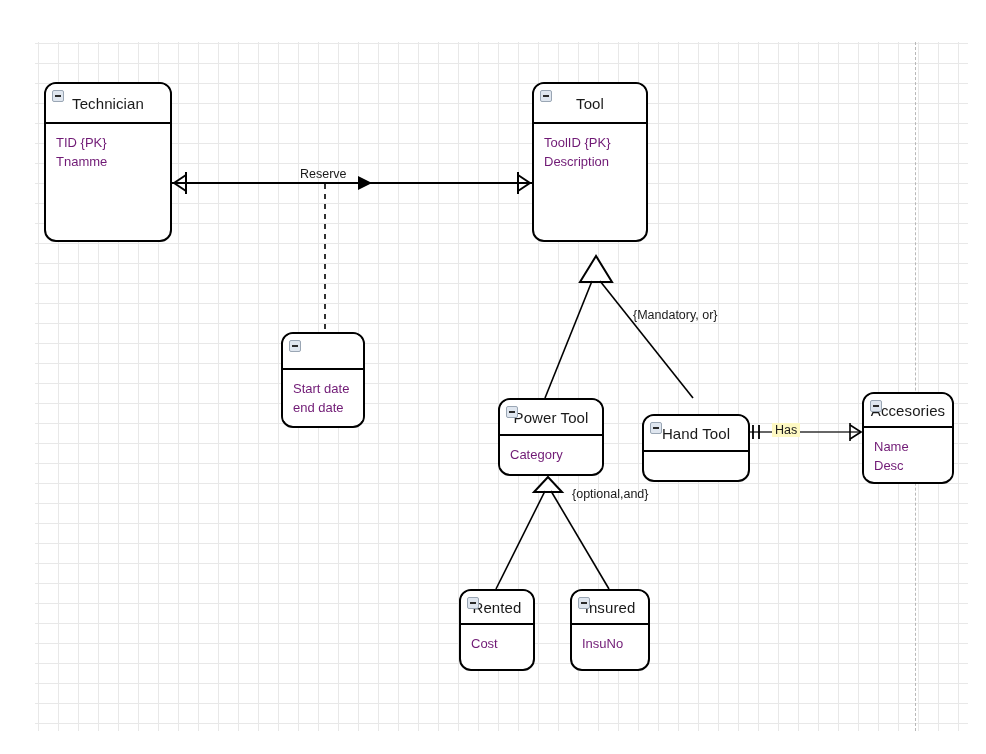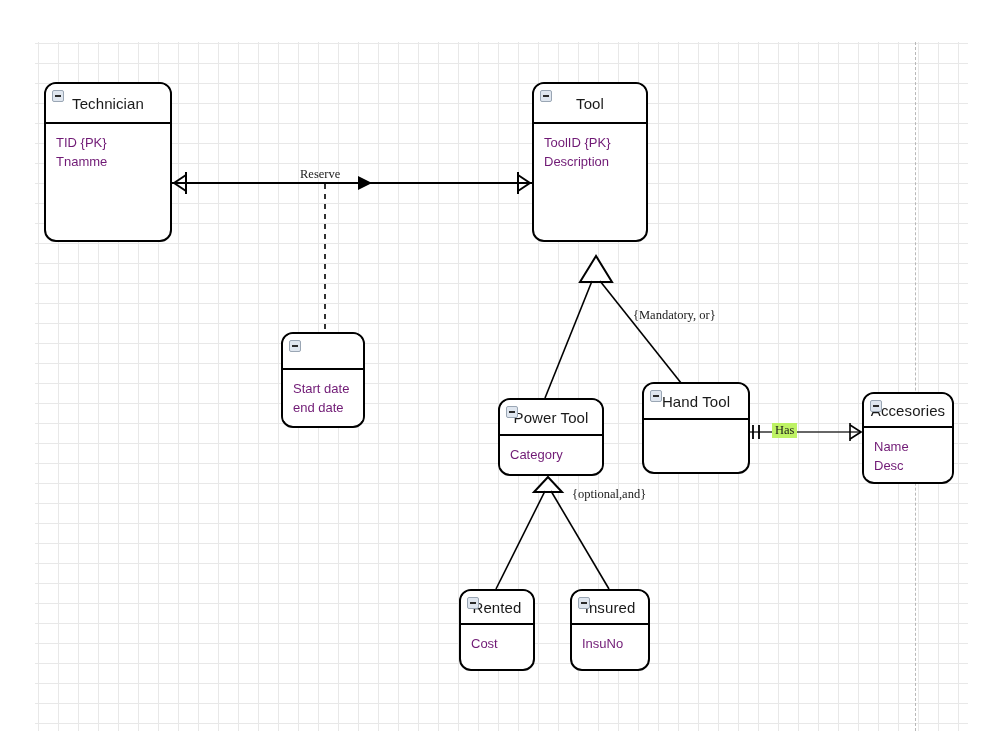--- a/index.html
+++ b/index.html
@@ -105,21 +105,20 @@
     top: 0;
     width: 986px;
     height: 754px;
     overflow: visible;
   }
   .lbl {
     position: absolute;
     font-size: 12.5px;
     color: #1a1a1a;
     white-space: nowrap;
-    font-family: Liberation Serif, serif;
   }
 </style>
 </head>
 <body>
 
 <div id="canvas">
 
   <div id="grid"></div>
   <div id="pagebreak"></div>
 
@@ -160,21 +159,21 @@
       <line x1="759" y1="425" x2="759" y2="439" stroke="#000" stroke-width="1.8"></line>
 
       <line x1="861" y1="432" x2="850" y2="425" stroke="#000" stroke-width="1.6"></line>
       <line x1="861" y1="432" x2="850" y2="439" stroke="#000" stroke-width="1.6"></line>
       <line x1="850" y1="423" x2="850" y2="441" stroke="#000" stroke-width="1.6"></line>
     </g>
   </svg>
 
   <div class="lbl" style="left:300px; top:167px;">Reserve</div>
 
-  <div class="lbl" style="left:772px; top:423px; background:#bef264; padding:0 3px;">Has</div>
+  <div class="lbl" style="left:772px; top:423px; background:#fef9c3; padding:0 3px;">Has</div>
 
   <div class="lbl" style="left:621px; top:308px;margin-left:12px;">{Mandatory, or}</div>
 
   <div class="lbl" style="left:572px; top:487px;">{optional,and}</div>
 
   <div class="entity" style="left:44px; top:82px; width:128px; height:160px;">
     <div class="title" style="height:40px;text-align:right;">
       <span class="collapse-icon"></span>
       <span>Technician</span>
     </div>
@@ -209,21 +208,21 @@
   <div class="entity" style="left:498px; top:398px; width:106px; height:78px;">
     <div class="title" style="height:36px;">
       <span class="collapse-icon"></span>
       <span>Power Tool</span>
     </div>
     <div class="body">
       <div class="attr">Category</div>
     </div>
   </div>
 
-  <div class="entity" style="left:642px; top:382px; width:108px; height:92px;">
+  <div class="entity" style="left:642px; top:414px; width:108px; height:68px;">
     <div class="title" style="height:36px;">
       <span class="collapse-icon"></span>
       <span>Hand Tool</span>
     </div>
     <div class="body"></div>
   </div>
 
   <div class="entity" style="left:862px; top:392px; width:92px; height:92px;">
     <div class="title" style="height:34px;">
       <span class="collapse-icon"></span>

